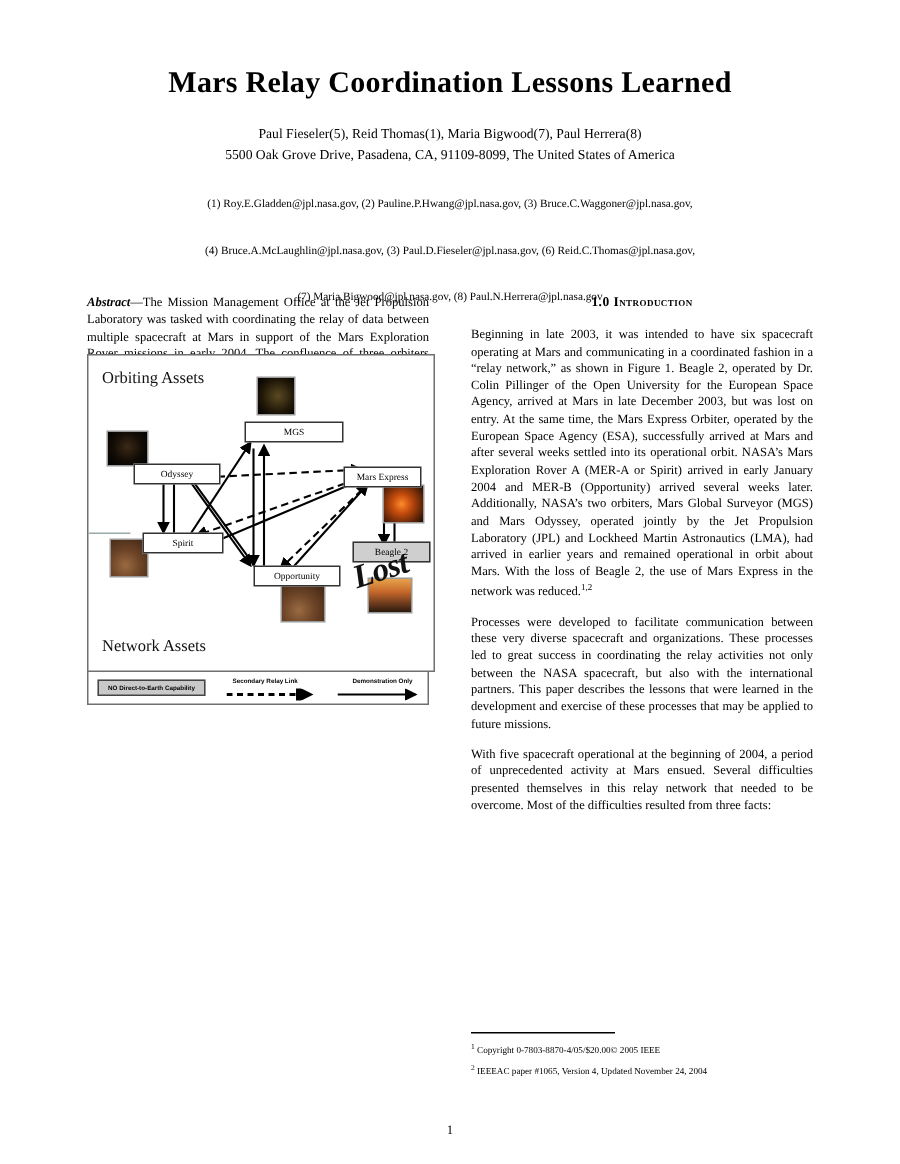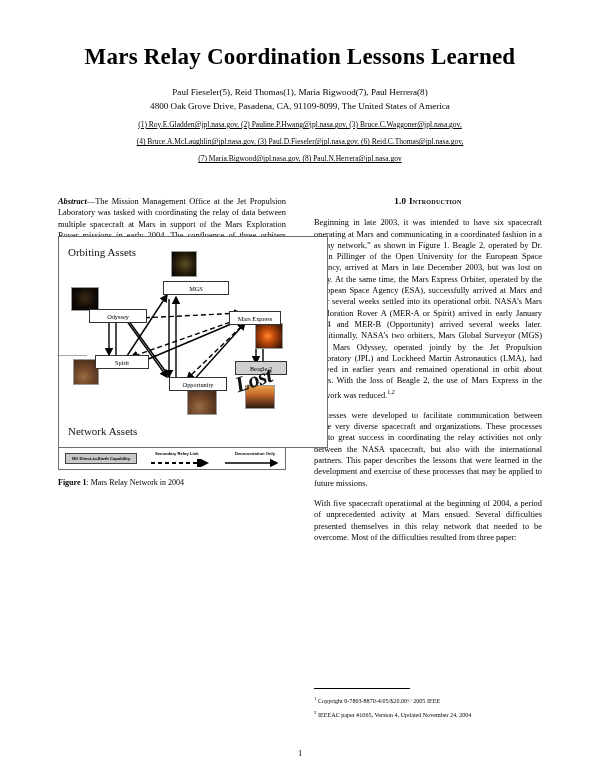--- a/index.html
+++ b/index.html
@@ -22,41 +22,40 @@
     padding: 0;
     box-sizing: border-box;
   }
 
   
   .title-block {
     padding: 44px 60px 0 60px;
     text-align: center;
   }
   .paper-title {
-    font-size: 23px;
+    font-size: 20px;
     font-weight: bold;
     letter-spacing: 0.2px;
     margin: 0 0 16px 0;
     font-family: "Liberation Serif", "DejaVu Serif", serif;
   }
   .authors {
     font-size: 9.1px;
     line-height: 13.5px;
     margin: 0;
   }
   .affil {
     font-size: 9.1px;
     line-height: 13.5px;
     margin: 0;
   }
   .emails {
     font-size: 7.5px;
     line-height: 11.2px;
-    margin: 6px 0 0 0;
-    text-decoration: underline;
+    margin: 20px 0 0 0;
   }
 
   
   .columns {
     position: absolute;
     top: 196px;
     left: 0;
     width: 600px;
     height: 540px;
   }
@@ -128,21 +127,21 @@
 
   
   .figure-wrap {
     position: absolute;
     left: 58px;
     top: 236px;
     width: 230px;
   }
   .figure-box {
     position: relative;
-    width: 270px;
+    width: 232px;
     height: 212px;
     border: 1px solid #6f6f6f;
     background: #ffffff;
     box-sizing: border-box;
     overflow: hidden;
   }
   .fig-label-orbit, .fig-label-surface {
     position: absolute;
     font-size: 11px;
     font-family: "Liberation Serif", "DejaVu Serif", serif;
@@ -267,21 +266,21 @@
   svg.wires { position: absolute; left:0; top:0; width:228px; height:212px; z-index:4; }
 </style>
 </head>
 <body>
 
 <div class="page">
 
   <div class="title-block">
     <h1 class="paper-title">Mars Relay Coordination Lessons Learned</h1>
     <div class="authors">Paul Fieseler(5), Reid Thomas(1), Maria Bigwood(7), Paul Herrera(8)</div>
-    <div class="affil">4800 Oak Grove Drive, Pasadena, CA, 91109-8099, The United States of America</div>
+    <div class="affil">5500 Oak Grove Drive, Pasadena, CA, 91109-8099, The United States of America</div>
     <div class="emails">(1) Roy.E.Gladden@jpl.nasa.gov, (2) Pauline.P.Hwang@jpl.nasa.gov, (3) Bruce.C.Waggoner@jpl.nasa.gov,</div>
     <div class="emails">(4) Bruce.A.McLaughlin@jpl.nasa.gov, (3) Paul.D.Fieseler@jpl.nasa.gov, (6) Reid.C.Thomas@jpl.nasa.gov,</div>
     <div class="emails">(7) Maria.Bigwood@jpl.nasa.gov, (8) Paul.N.Herrera@jpl.nasa.gov</div>
   </div>
 
   <div class="columns">
 
     <div class="col col-left">
       <p><span class="abstract-lead">Abstract</span><span>—</span><span>The Mission Management Office at the Jet Propulsion Laboratory was tasked with coordinating the relay of data between multiple spacecraft at Mars in support of the Mars Exploration Rover missions in early 2004. The confluence of three orbiters (Mars Global Surveyor, Mars Odyssey, and Mars Express), two rovers (Spirit and Opportunity), and one lander (Beagle 2) has provided a challenging operational scenario that required careful coordination between missions to provide the necessary support and to avoid potential interference during simultaneous relay sessions. As these coordination efforts progressed, several important lessons were learned that should be applied to future Mars relay activities.</span></p>
 
@@ -306,21 +305,21 @@
         <span class="toc-label">4.0 References</span>
         <span class="toc-dots">..........................................................</span>
         <span class="toc-page">12</span>
       </div>
     </div>
 
     <div class="col col-right">
       <div class="sec-head">1.0 Introduction</div>
       <p><span>Beginning in late 2003, it was intended to have six spacecraft operating at Mars and communicating in a coordinated fashion in a “relay network,” as shown in Figure 1.  Beagle 2, operated by Dr. Colin Pillinger of the Open University for the European Space Agency, arrived at Mars in late December 2003, but was lost on entry.  At the same time, the Mars Express Orbiter, operated by the European Space Agency (ESA), successfully arrived at Mars and after several weeks settled into its operational orbit.  NASA’s Mars Exploration Rover A (MER-A or Spirit) arrived in early January 2004 and MER-B (Opportunity) arrived several weeks later.  Additionally, NASA’s two orbiters, Mars Global Surveyor (MGS) and Mars Odyssey, operated jointly by the Jet Propulsion Laboratory (JPL) and Lockheed Martin Astronautics (LMA), had arrived in earlier years and remained operational in orbit about Mars.  With the loss of Beagle 2, the use of Mars Express in the network was reduced.</span><sup class="ref">1,2</sup></p>
       <p>Processes were developed to facilitate communication between these very diverse spacecraft and organizations.  These processes led to great success in coordinating the relay activities not only between the NASA spacecraft, but also with the international partners.  This paper describes the lessons that were learned in the development and exercise of these processes that may be applied to future missions.</p>
-      <p>With five spacecraft operational at the beginning of 2004, a period of unprecedented activity at Mars ensued.  Several difficulties presented themselves in this relay network that needed to be overcome.  Most of the difficulties resulted from three paper:</p>
+      <p>With five spacecraft operational at the beginning of 2004, a period of unprecedented activity at Mars ensued.  Several difficulties presented themselves in this relay network that needed to be overcome.  Most of the difficulties resulted from three facts:</p>
     </div>
   </div>
 
   <div class="figure-wrap">
     <div class="figure-box">
 
       <div class="fig-label-orbit">Orbiting Assets</div>
       <div class="fig-label-surface">Network Assets</div>
 
       <div style="position:absolute;left:0;top:118px;width:28px;height:1px;background:#9aa;"></div>
@@ -392,21 +391,20 @@
       <svg style="position:absolute;left:166px;top:11px;width:60px;height:8px;" viewBox="0 0 60 8">
         <defs>
             <marker id="ah3" markerWidth="6" markerHeight="6" refX="5" refY="3" orient="auto">
               <path d="M0,0 L6,3 L0,6 z" fill="#000"></path>
             </marker>
           </defs>
         <line x1="0" y1="4" x2="52" y2="4" stroke="#000" stroke-width="1.4" marker-end="url(#ah3)"></line>
       </svg>
     </div>
 
-    <div class="fig-caption"><b>Figure 1</b><span>: Mars Relay Network in 2004</span></div>
   </div>
 
   <div class="footnotes">
     <div class="fn-rule"></div>
     <div class="fn"><sup>1</sup> <span>Copyright 0-7803-8870-4/05/$20.00© 2005 IEEE</span></div>
     <div class="fn"><sup>2</sup> <span>IEEEAC paper #1065, Version 4, Updated November 24, 2004</span></div>
   </div>
 
   <div class="page-number">1</div>
 </div>

